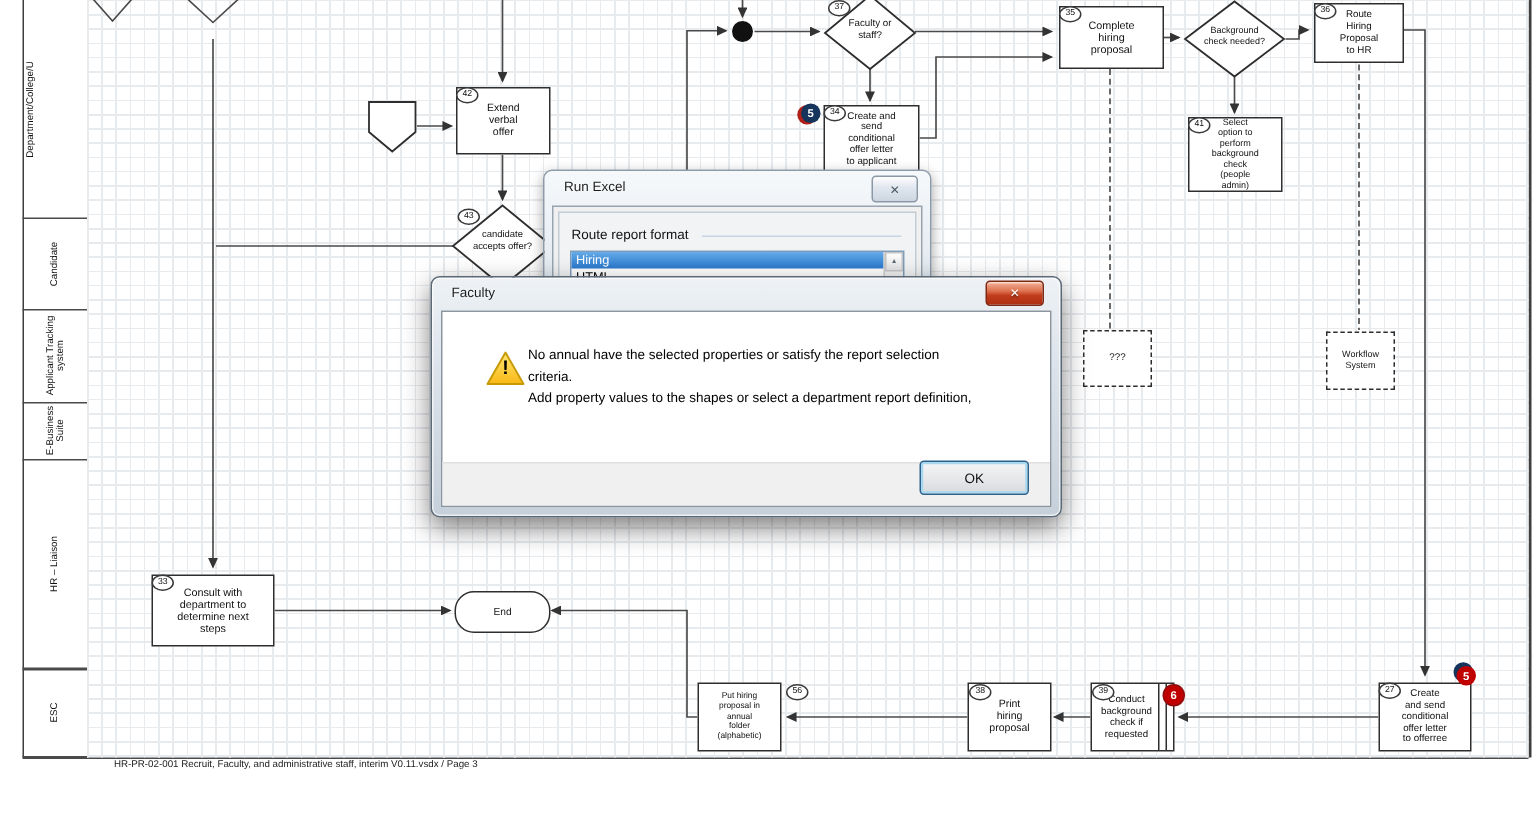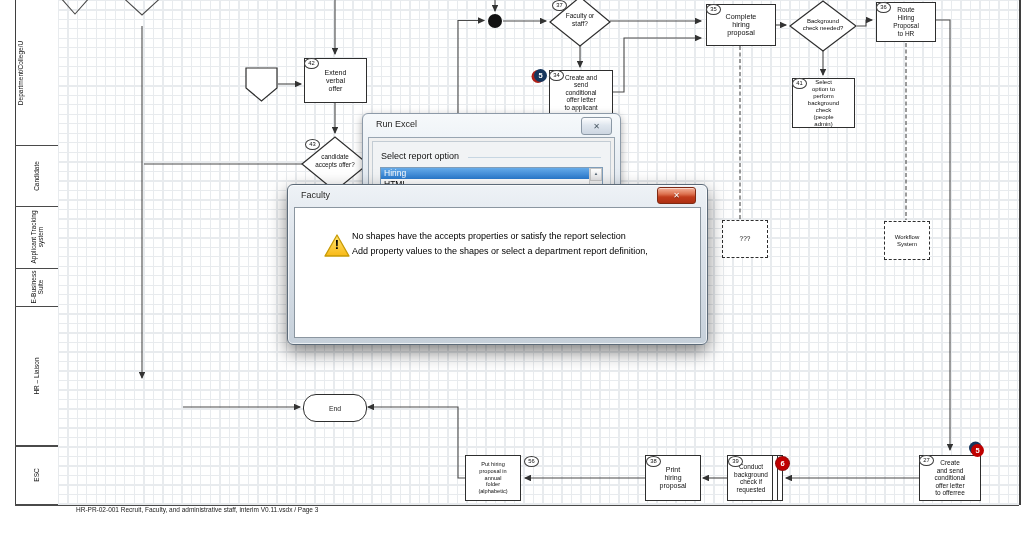--- a/index.html
+++ b/index.html
@@ -157,20 +157,24 @@
     <span>Route Hiring Proposal to HR</span>
   </div>
   <div class="node lyr3" style="left:792px;top:78px;width:63px;height:50px;font-size:6px;line-height:7px">
     <span class="num" style="left:-1px;top:-1px">41</span>
     <span>Select option to perform background check (people admin)</span>
   </div>
   <div class="node lyr3" style="left:549px;top:70px;width:64px;height:45px;font-size:6.5px;line-height:7.5px">
     <span class="num" style="left:-1px;top:-1px">34</span>
     <span>Create and send conditional offer letter to applicant</span>
   </div>
+  <div class="node lyr3" style="left:101px;top:383px;width:82px;height:48px;font-size:7.2px">
+    <span class="num" style="left:-1px;top:-1px">33</span>
+    <span>Consult with department to determine next steps</span>
+  </div>
   <div class="endpill lyr3">
     <span>End</span>
   </div>
   <div class="node lyr3" style="left:465px;top:455px;width:56px;height:46px;font-size:5.6px;line-height:6.8px">
     <span>Put hiring proposal in annual folder (alphabetic)</span>
   </div>
   <span class="num lyr3" style="left:524px;top:456px;position:absolute">56</span>
   <div class="node lyr3" style="left:645px;top:455px;width:56px;height:46px;font-size:7px">
     <span class="num" style="left:0;top:0">38</span>
     <span>Print hiring proposal</span>
@@ -199,21 +203,21 @@
 
   <div class="footer-note">HR-PR-02-001 Recruit, Faculty, and administrative staff, interim V0.11.vsdx / Page 3</div>
 
   <div class="dlg rr">
     <div class="dlg-title">Run Excel</div>
     <div class="rr-close">
         <span>✕</span>
       </div>
     <div class="rr-body">
       <div class="rr-panel">
-        <div class="rr-label">Select report option</div>
+        <div class="rr-label">Route report format</div>
         <div class="rr-divider"></div>
         <div class="rr-list">
           <div class="rr-row sel">Hiring</div>
           <div class="rr-row">HTML</div>
           <div class="rr-scroll">
             <div class="rr-up">▲</div>
           </div>
         </div>
       </div>
     </div>
@@ -229,19 +233,23 @@
         <defs>
             <linearGradient id="yg" x1="0" y1="0" x2="0" y2="1">
           <stop offset="0" stop-color="#ffe676"></stop>
               <stop offset="1" stop-color="#f9b915"></stop>
         </linearGradient>
           </defs>
         <polygon points="13,1 25,22 1,22" fill="url(#yg)" stroke="#c79a05" stroke-width="1.3" stroke-linejoin="round"></polygon>
       </svg>
       <div class="warn-bang">!</div>
       <div class="rp-msg">
-        <div>No shapes have the accepts properties or satisfy the report selection</div>
+        <div>No annual have the selected properties or satisfy the report selection</div>
+        <div>criteria.</div>
         <div>Add property values to the shapes or select a department report definition,</div>
       </div>
+      <div class="rp-footer">
+        <div class="ok-btn">OK</div>
+      </div>
     </div>
   </div>
 
 </div>
 
 </body></html>

